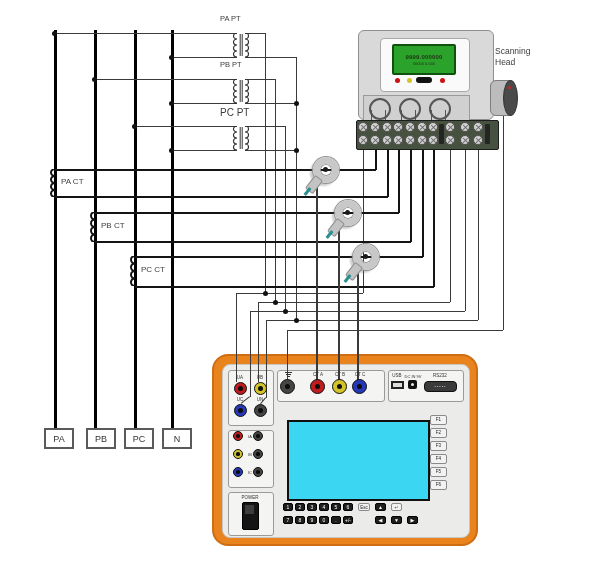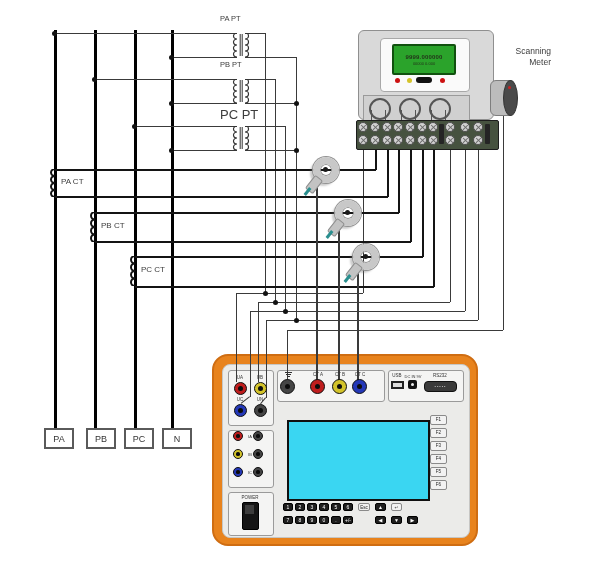--- a/index.html
+++ b/index.html
@@ -157,21 +157,21 @@
     <line x1="11.2" y1="1" x2="11.2" y2="23" stroke="#333" stroke-width="1"></line>
     <line x1="13.2" y1="1" x2="13.2" y2="23" stroke="#333" stroke-width="1"></line>
   </svg>
   <div class="lbl" style="left:220px;top:60px;font-size:7.5px;">PB PT</div>
   <svg style="position:absolute;left:229px;top:79px;z-index:2;" width="24" height="25" viewBox="0 0 24 25">
     <path d="M8 0 a3.5 3 0 0 0 0 6 a3.5 3 0 0 0 0 6 a3.5 3 0 0 0 0 6 a3.5 3 0 0 0 0 6" fill="none" stroke="#333" stroke-width="1.2"></path>
     <path d="M16 0 a3.5 3 0 0 1 0 6 a3.5 3 0 0 1 0 6 a3.5 3 0 0 1 0 6 a3.5 3 0 0 1 0 6" fill="none" stroke="#333" stroke-width="1.2"></path>
     <line x1="11.2" y1="1" x2="11.2" y2="23" stroke="#333" stroke-width="1"></line>
     <line x1="13.2" y1="1" x2="13.2" y2="23" stroke="#333" stroke-width="1"></line>
   </svg>
-  <div class="lbl" style="left:220px;top:107px;font-size:13px;">PC PT</div>
+  <div class="lbl" style="left:220px;top:107px;font-size:10px;">PC PT</div>
   <svg style="position:absolute;left:229px;top:126px;z-index:2;" width="24" height="25" viewBox="0 0 24 25">
     <path d="M8 0 a3.5 3 0 0 0 0 6 a3.5 3 0 0 0 0 6 a3.5 3 0 0 0 0 6 a3.5 3 0 0 0 0 6" fill="none" stroke="#333" stroke-width="1.2"></path>
     <path d="M16 0 a3.5 3 0 0 1 0 6 a3.5 3 0 0 1 0 6 a3.5 3 0 0 1 0 6 a3.5 3 0 0 1 0 6" fill="none" stroke="#333" stroke-width="1.2"></path>
     <line x1="11.2" y1="1" x2="11.2" y2="23" stroke="#333" stroke-width="1"></line>
     <line x1="13.2" y1="1" x2="13.2" y2="23" stroke="#333" stroke-width="1"></line>
   </svg>
 
   <svg style="position:absolute;left:47px;top:169px;z-index:2;" width="12" height="28" viewBox="0 0 12 28">
     <path d="M8 0 a4 3.5 0 0 0 0 7 a4 3.5 0 0 0 0 7 a4 3.5 0 0 0 0 7 a4 3.5 0 0 0 0 7" fill="none" stroke="#111" stroke-width="2"></path>
   </svg>
@@ -238,23 +238,23 @@
     <div class="screw" style="left:428px;top:135px;"></div>
   <div class="screw" style="left:445px;top:122px;"></div>
     <div class="screw" style="left:445px;top:135px;"></div>
   <div class="screw" style="left:460px;top:122px;"></div>
     <div class="screw" style="left:460px;top:135px;"></div>
   <div class="screw" style="left:473px;top:122px;"></div>
     <div class="screw" style="left:473px;top:135px;"></div>
   <div class="link" style="left:439px;top:124px;"></div>
   <div class="link" style="left:485px;top:124px;"></div>
 
-  <div class="lbl" style="left:495px;top:46px;width:56px;text-align:right;font-size:8.5px;line-height:11px;">
+  <div class="lbl" style="left:495px;top:46px;width:56px;text-align:left;font-size:8.5px;line-height:11px;">
     <div>Scanning</div>
-    <div>Meter</div>
+    <div>Head</div>
   </div>
   <div class="shbody"></div>
   <div class="shface"></div>
   <div class="shdot"></div>
 
   <div class="torange"></div>
   <div class="tpanel"></div>
 
   <div class="gbox" style="left:228px;top:370px;width:44px;height:54px;"></div>
   <div class="gbox" style="left:277px;top:370px;width:106px;height:30px;"></div>

